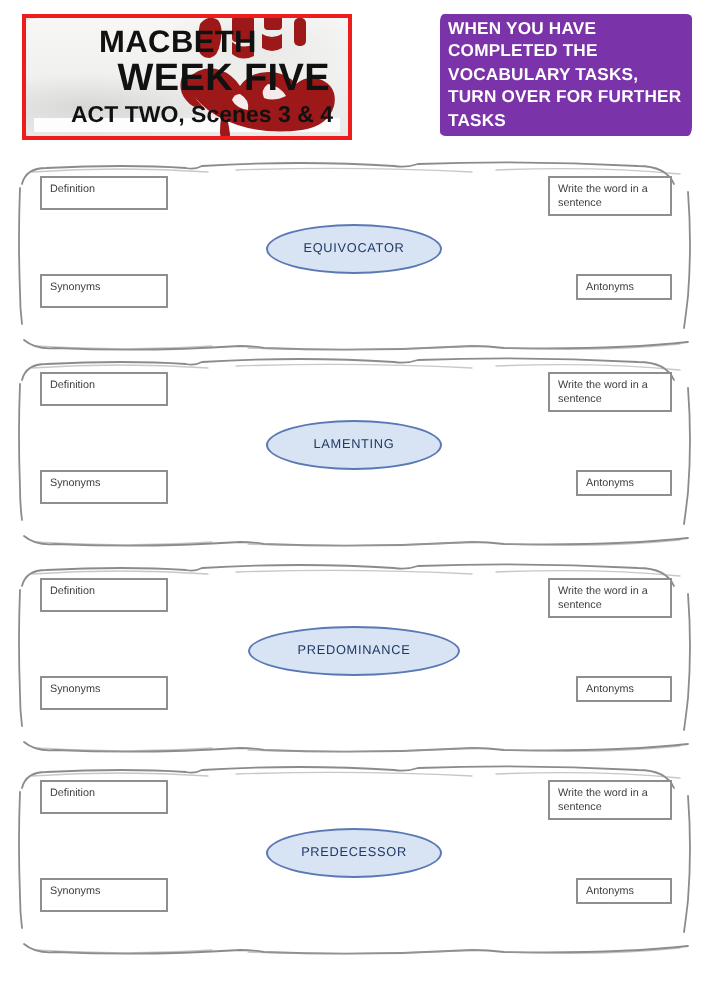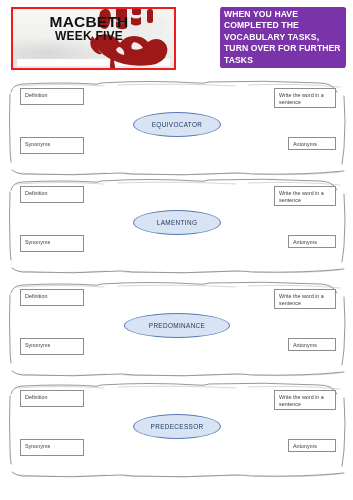--- a/index.html
+++ b/index.html
@@ -75,23 +75,24 @@
     text-align: center;
     color: #111111;
     line-height: 1.1;
   }
   .title-line1 {
     font-size: 15.5px;
     font-weight: bold;
     letter-spacing: 0.2px;
   }
   .title-line2 {
-    font-size: 12px;
+    font-size: 19px;
     font-weight: bold;
     letter-spacing: 0.2px;
+    text-align: right;
   }
   .title-line3 {
     font-size: 11.5px;
     font-weight: bold;
     margin-top: 1px;
     width: 176px;
   }
 
   .notice-card {
     position: absolute;
@@ -194,20 +195,21 @@
         <g fill="#ffffff" opacity="0.92">
           <path d="M44 36 q6 1 9 6 q-6 3 -11 1 q-2 -4 2 -7 z"></path>
           <path d="M30 41 q5 3 4 8 q-6 -1 -8 -5 q1 -3 4 -3 z"></path>
         </g>
       </svg>
     </div>
 
     <div class="title-text">
       <div class="title-line1">MACBETH</div>
       <div class="title-line2">WEEK FIVE</div>
+      <div class="title-line3">ACT TWO, Scenes 3 &amp; 4</div>
     </div>
   </div>
 
   <div class="notice-card">
     <div class="notice-text">WHEN YOU HAVE COMPLETED THE VOCABULARY TASKS, TURN OVER FOR FURTHER TASKS</div>
   </div>
 </div>
 
 <div id="sections-root">
     <div class="sheet" style="top: 80px;">

